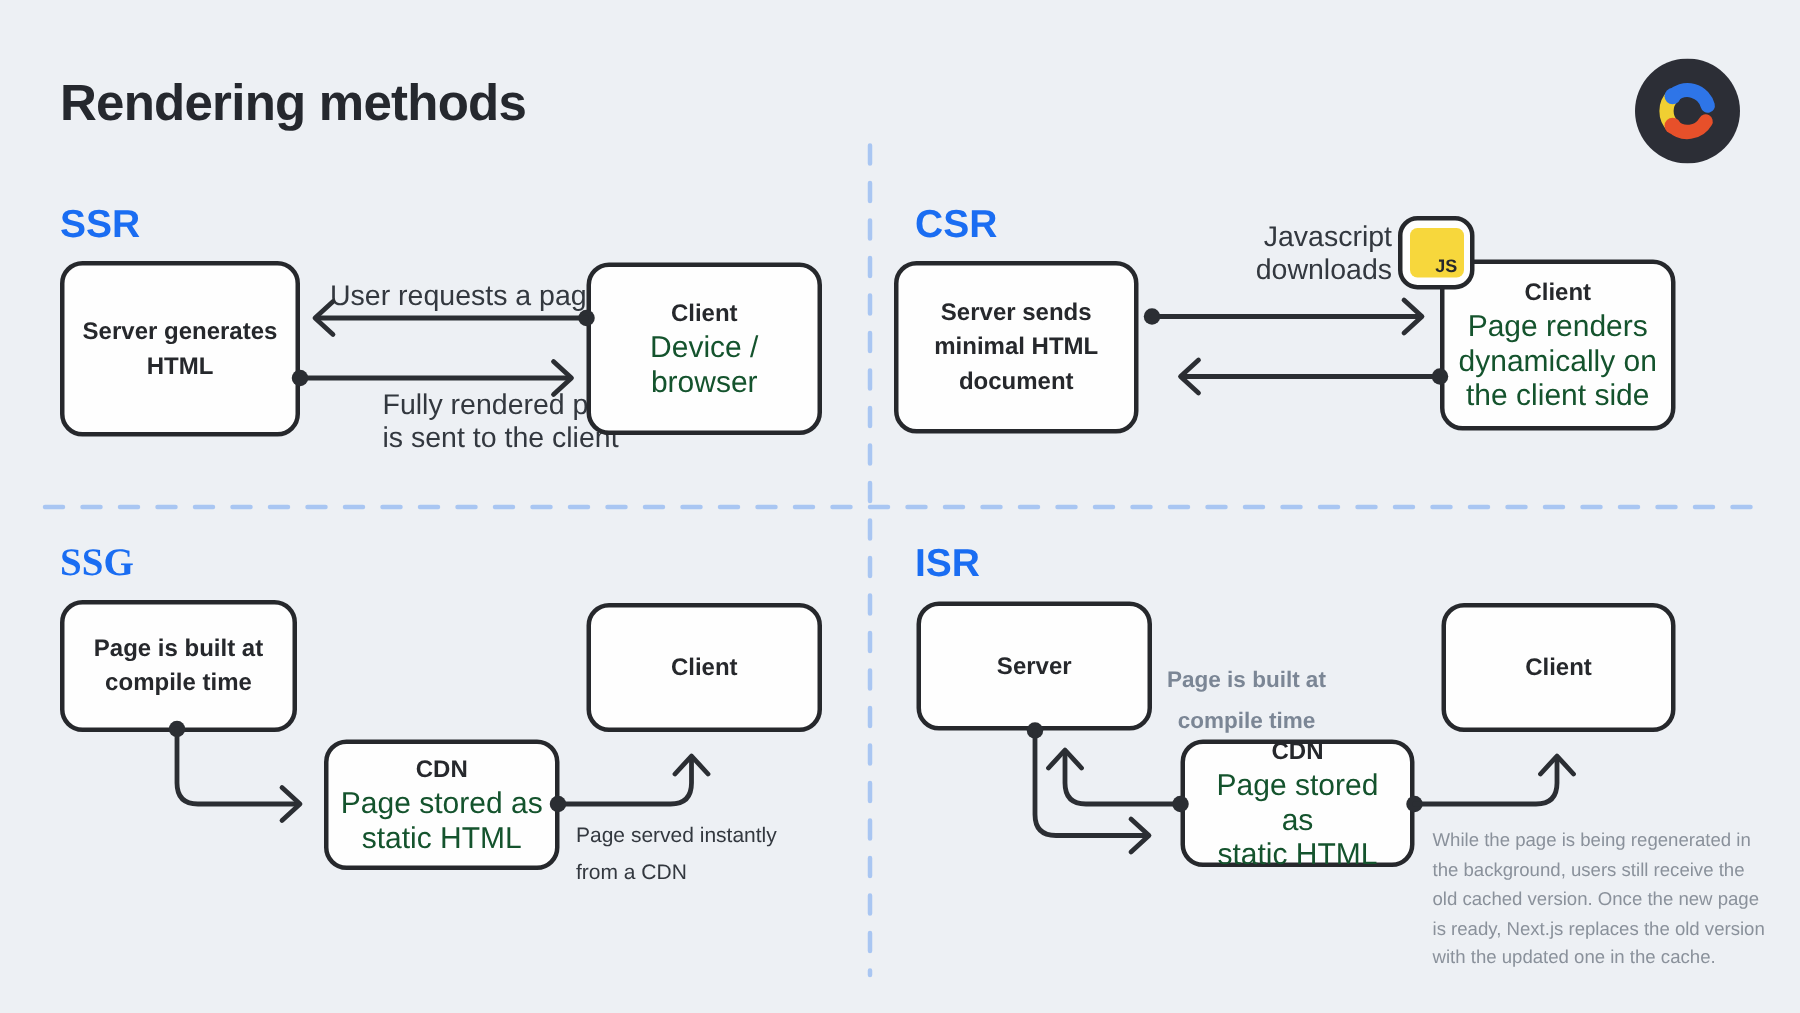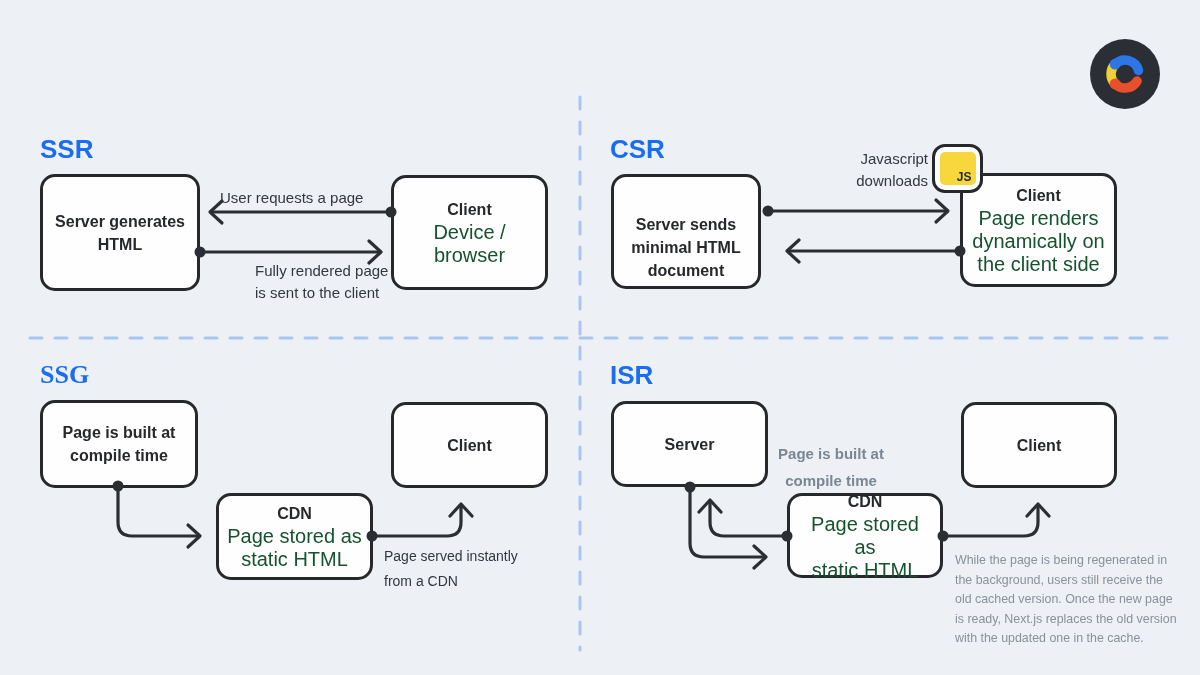--- a/index.html
+++ b/index.html
@@ -18,21 +18,21 @@
   }
   .box{
     position:absolute;box-sizing:border-box;
     background:#fefefe;border:3px solid #26282c;border-radius:15px;
     display:flex;flex-direction:column;align-items:center;justify-content:center;
     text-align:center;padding:4px 8px;
   }
   .box-title{font-weight:700;font-size:16px;color:#26282c;line-height:23px;white-space:pre-line;}
   .box-sub{font-weight:400;font-size:20px;color:#14532d;line-height:23px;white-space:pre-line;}
   .lbl{
-    position:absolute;font-size:15px;color:#33383f;line-height:22px;white-space:pre-line;
+    position:absolute;font-size:19px;color:#33383f;line-height:22px;white-space:pre-line;
   }
   .lbl-right{text-align:right;}
   .ghost-lbl{
     position:absolute;font-size:15px;font-weight:700;color:#7b8695;
     line-height:27px;text-align:center;white-space:pre-line;
   }
   .note{
     position:absolute;font-size:12.5px;color:#8a919b;white-space:pre-line;
   }
   .note-left{line-height:21px;}
@@ -50,20 +50,21 @@
   .js-badge-text{
     position:absolute;right:4px;bottom:1px;font-size:12px;font-weight:700;color:#26282c;margin-left:38px;
   }
   .boxes{z-index:10;}
 </style>
 </head>
 <body>
 
 <div class="canvas">
 
+  <div class="page-title">Rendering methods</div>
 
   <div class="logo">
     <svg width="70" height="70" viewBox="0 0 70 70">
       <circle cx="35" cy="35" r="35" fill="#2c2e36"></circle>
       <path d="M25.1,25.1 A14,14 0 0 0 25.1,44.9" fill="none" stroke="#f0cf32" stroke-width="9.5" stroke-linecap="round"></path>
       <path d="M25.1,25.1 A14,14 0 0 1 48.5,31.4" fill="none" stroke="#2e75e8" stroke-width="9.5" stroke-linecap="round"></path>
       <path d="M25.1,44.9 A14,14 0 0 0 47.1,42.0" fill="none" stroke="#e7502a" stroke-width="9.5" stroke-linecap="round"></path>
       <circle cx="25.1" cy="25.1" r="5.4" fill="#2e75e8"></circle>
       <circle cx="25.1" cy="44.9" r="5.4" fill="#e7502a"></circle>
     </svg>
@@ -79,21 +80,21 @@
 HTML</span>
   </div>
   <div class="box boxes" style="left:391px;top:175px;width:157px;height:115px;">
     <span class="box-title">Client</span>
     <span class="box-sub">Device / browser</span>
   </div>
   <div class="lbl" style="left:220px;top:187px;">User requests a page</div>
   <div class="lbl" style="left:220px;top:260px;margin-left:35px;">Fully rendered page
 is sent to the client</div>
 
-  <div class="box boxes" style="left:611px;top:174px;width:150px;height:115px;justify-content:flex-end;">
+  <div class="box boxes" style="left:596px;top:174px;width:163px;height:115px;">
     <span class="box-title">Server sends
 minimal HTML
 document</span>
   </div>
   <div class="box boxes" style="left:960px;top:173px;width:157px;height:114px;">
     <span class="box-title">Client</span>
     <span class="box-sub">Page renders
 dynamically on
 the client side</span>
   </div>

